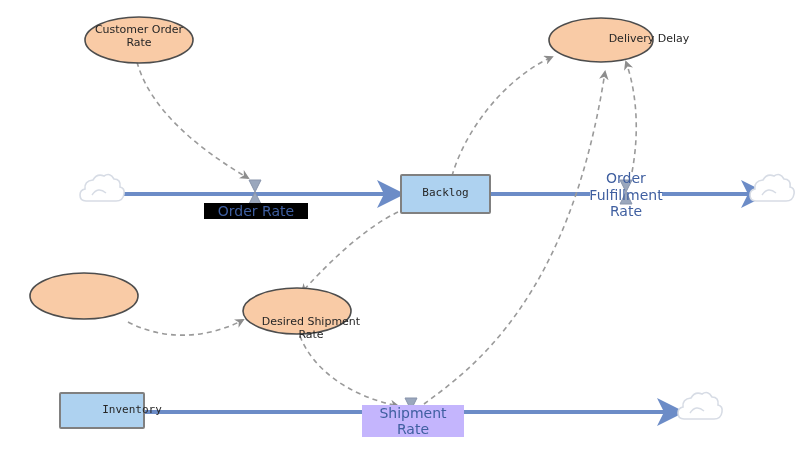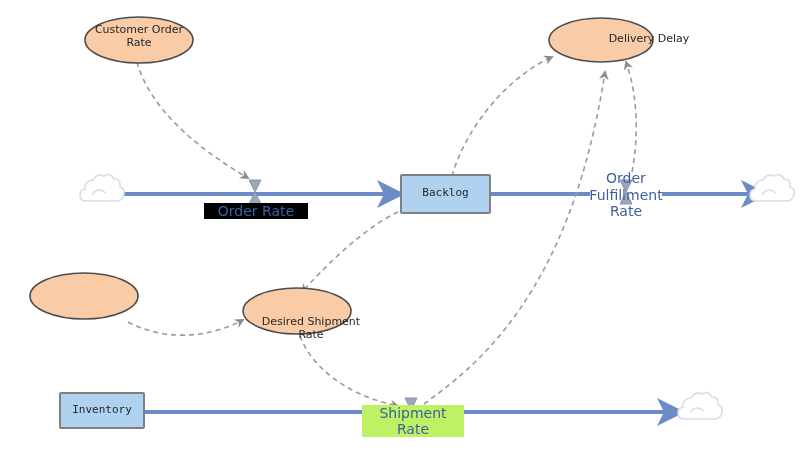--- a/index.html
+++ b/index.html
@@ -140,23 +140,23 @@
 Rate</div>
 
   <div class="node-label aux-label" style="left:549px; top:33px; width:104px;margin-left:48px;">Delivery Delay</div>
 
 
   <div class="node-label aux-label" style="left:251px; top:295px; width:120px;margin-top:21px;">Desired Shipment
 Rate</div>
 
   <div class="node-label stock-label" style="left:401px; top:187px; width:89px;">Backlog</div>
 
-  <div class="node-label stock-label" style="left:60px; top:404px; width:84px;">Inventory</div>
+  <div class="node-label stock-label" style="left:60px; top:404px; width:84px;padding-left:30px;">Inventory</div>
 
   <div class="node-label flow-label" style="left:204px; top:187px; width:104px; background:#000000;margin-top:16px;">Order Rate</div>
 
   <div class="node-label flow-label multiline" style="left:578px; top:170px; width:96px;">Order
 Fulfillment
 Rate</div>
 
-  <div class="node-label flow-label" style="left:362px; top:405px; width:102px; background:#bef264;">Shipment Rate</div>
+  <div class="node-label flow-label" style="left:362px; top:405px; width:102px; background:#c4b5fd;">Shipment Rate</div>
 
 </div>
 
 </body></html>

